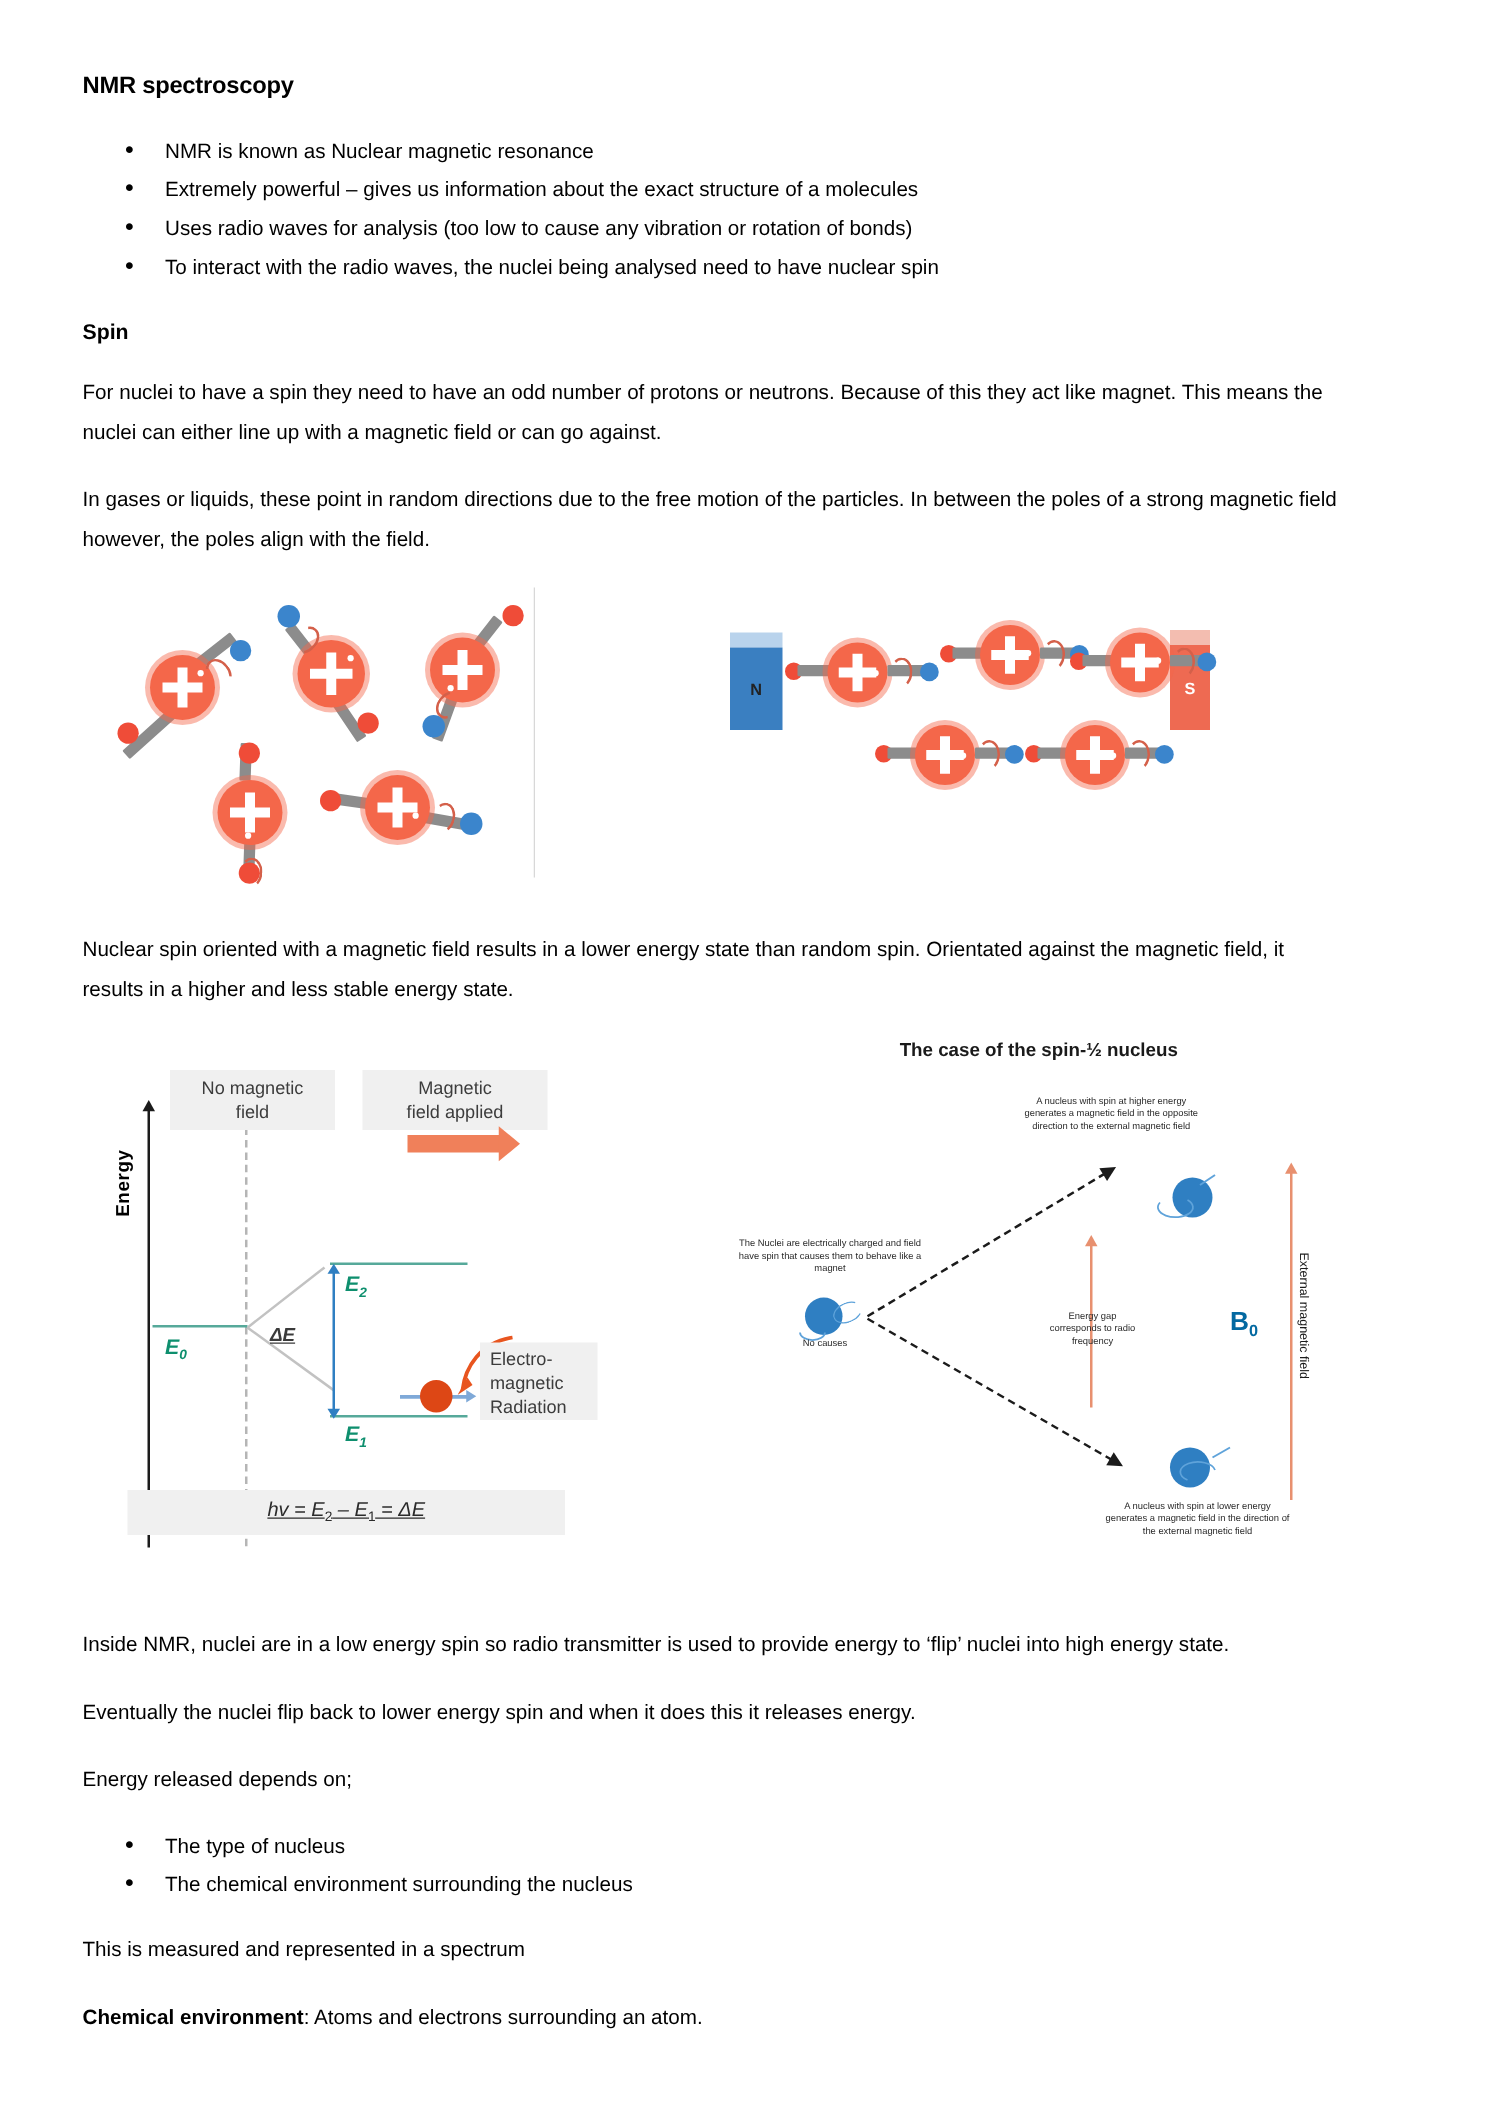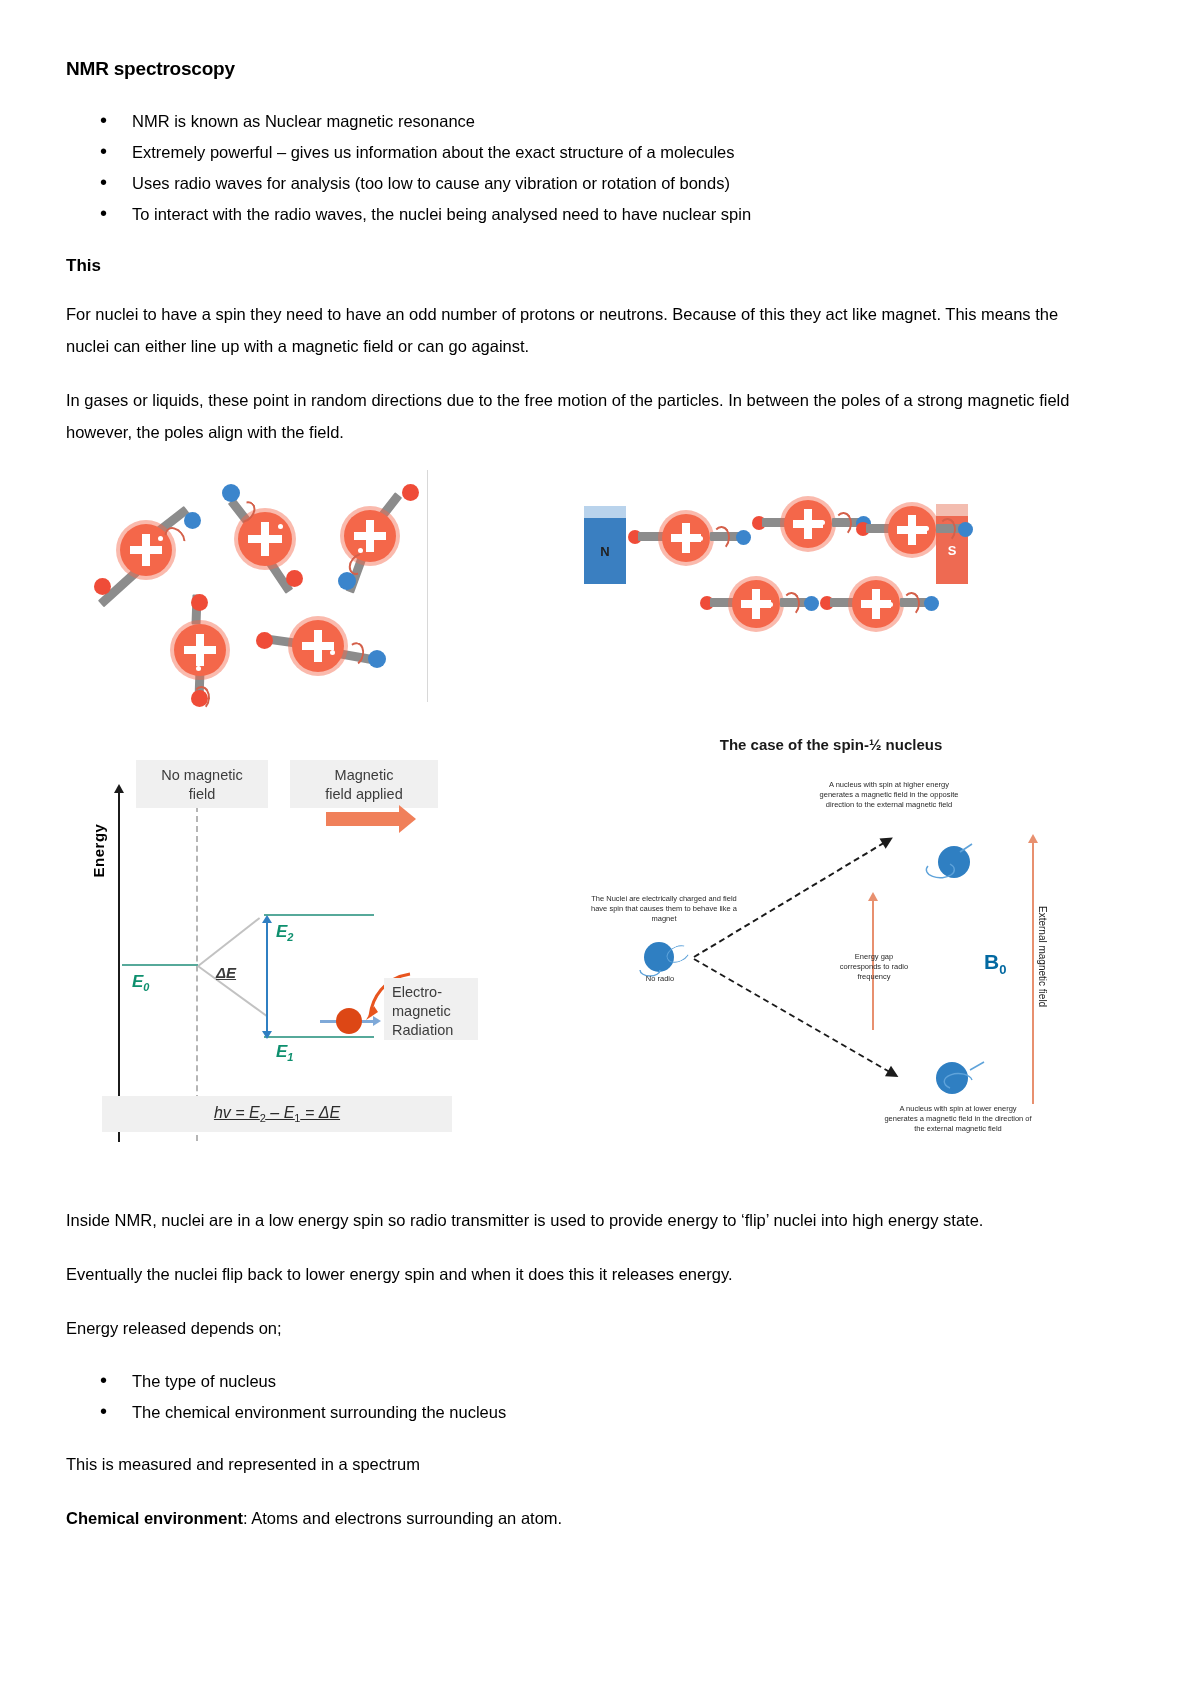--- a/index.html
+++ b/index.html
@@ -376,21 +376,21 @@
 
   <h1 class="doc-title">NMR spectroscopy</h1>
 
   <ul class="bullets">
     <li>NMR is known as Nuclear magnetic resonance</li>
     <li>Extremely powerful – gives us information about the exact structure of a molecules</li>
     <li>Uses radio waves for analysis (too low to cause any vibration or rotation of bonds)</li>
     <li>To interact with the radio waves, the nuclei being analysed need to have nuclear spin</li>
   </ul>
 
-  <h2 class="section-head">This</h2>
+  <h2 class="section-head">Spin</h2>
 
   <p class="body-text">For nuclei to have a spin they need to have an odd number of protons or neutrons. Because of this they act like magnet. This means the nuclei can either line up with a magnetic field or can go against.</p>
   <p class="body-text">In gases or liquids, these point in random directions due to the free motion of the particles. In between the poles of a strong magnetic field however, the poles align with the field.</p>
 
   <div class="fig-row-1">
 
     <div class="fig-random">
       <div class="divider"></div>
 
       <div class="mol" style="left:28px; top:42px;">
@@ -532,20 +532,21 @@
           <div class="dot-sm" style="left:36px; top:22px;"></div>
         </div>
         <div class="bond" style="left:80px; top:18px; width:28px;"></div>
         <div class="spin-arc" style="left:82px; top:12px; transform:rotate(4deg);"></div>
         <div class="atom blue" style="left:104px; top:16px; width:15px; height:15px;"></div>
       </div>
 
     </div>
   </div>
 
+  <p class="body-text" style="margin-top:24px;">Nuclear spin oriented with a magnetic field results in a lower energy state than random spin. Orientated against the magnetic field, it results in a higher and less stable energy state.</p>
 
   <div class="fig-row-2">
 
     <div class="fig-energy">
       <div class="axis-line"></div>
       <div class="axis-label-energy">Energy</div>
       <div class="dashed-v"></div>
 
       <div class="gray-box" style="left:56px; top:14px; width:132px; height:48px;">
         <span style="white-space:pre-line;">No magnetic
@@ -601,21 +602,21 @@
 
       <div class="sh-note" style="left:232px; top:46px; width:142px;">A nucleus with spin at higher energy generates a magnetic field in the opposite direction to the external magnetic field</div>
 
       <div class="sh-note" style="left:4px; top:160px; width:148px;">The Nuclei are electrically charged and field have spin that causes them to behave like a magnet</div>
 
       <div class="sh-nucleus" style="left:58px; top:208px;"></div>
       <div class="sh-spin" style="left:80px; top:212px; transform:rotate(-24deg);"></div>
       <svg style="position:absolute; left:52px; top:226px; width:28px; height:18px;">
         <path d="M2 10 A 10 6 0 1 0 22 10" stroke="#5fa3da" stroke-width="1.4" fill="none"></path>
       </svg>
-      <div class="sh-note" style="left:42px; top:240px; width:64px;">No radio</div>
+      <div class="sh-note" style="left:42px; top:240px; width:64px;">No causes</div>
 
       <div class="dash-arrow" style="left:108px; top:222px; width:222px; transform:rotate(-31deg);"></div>
       <div class="dash-arrow" style="left:108px; top:224px; width:226px; transform:rotate(30deg);"></div>
 
       <div class="sh-nucleus" style="left:352px; top:112px; width:32px; height:32px;"></div>
       <svg style="position:absolute; left:336px; top:104px; width:58px; height:44px;">
         <path d="M50 6 L 38 14" stroke="#5fa3da" stroke-width="1.6" fill="none"></path>
         <path d="M6 28 A 14 8 0 1 0 28 26" stroke="#5fa3da" stroke-width="1.4" fill="none"></path>
       </svg>
 

